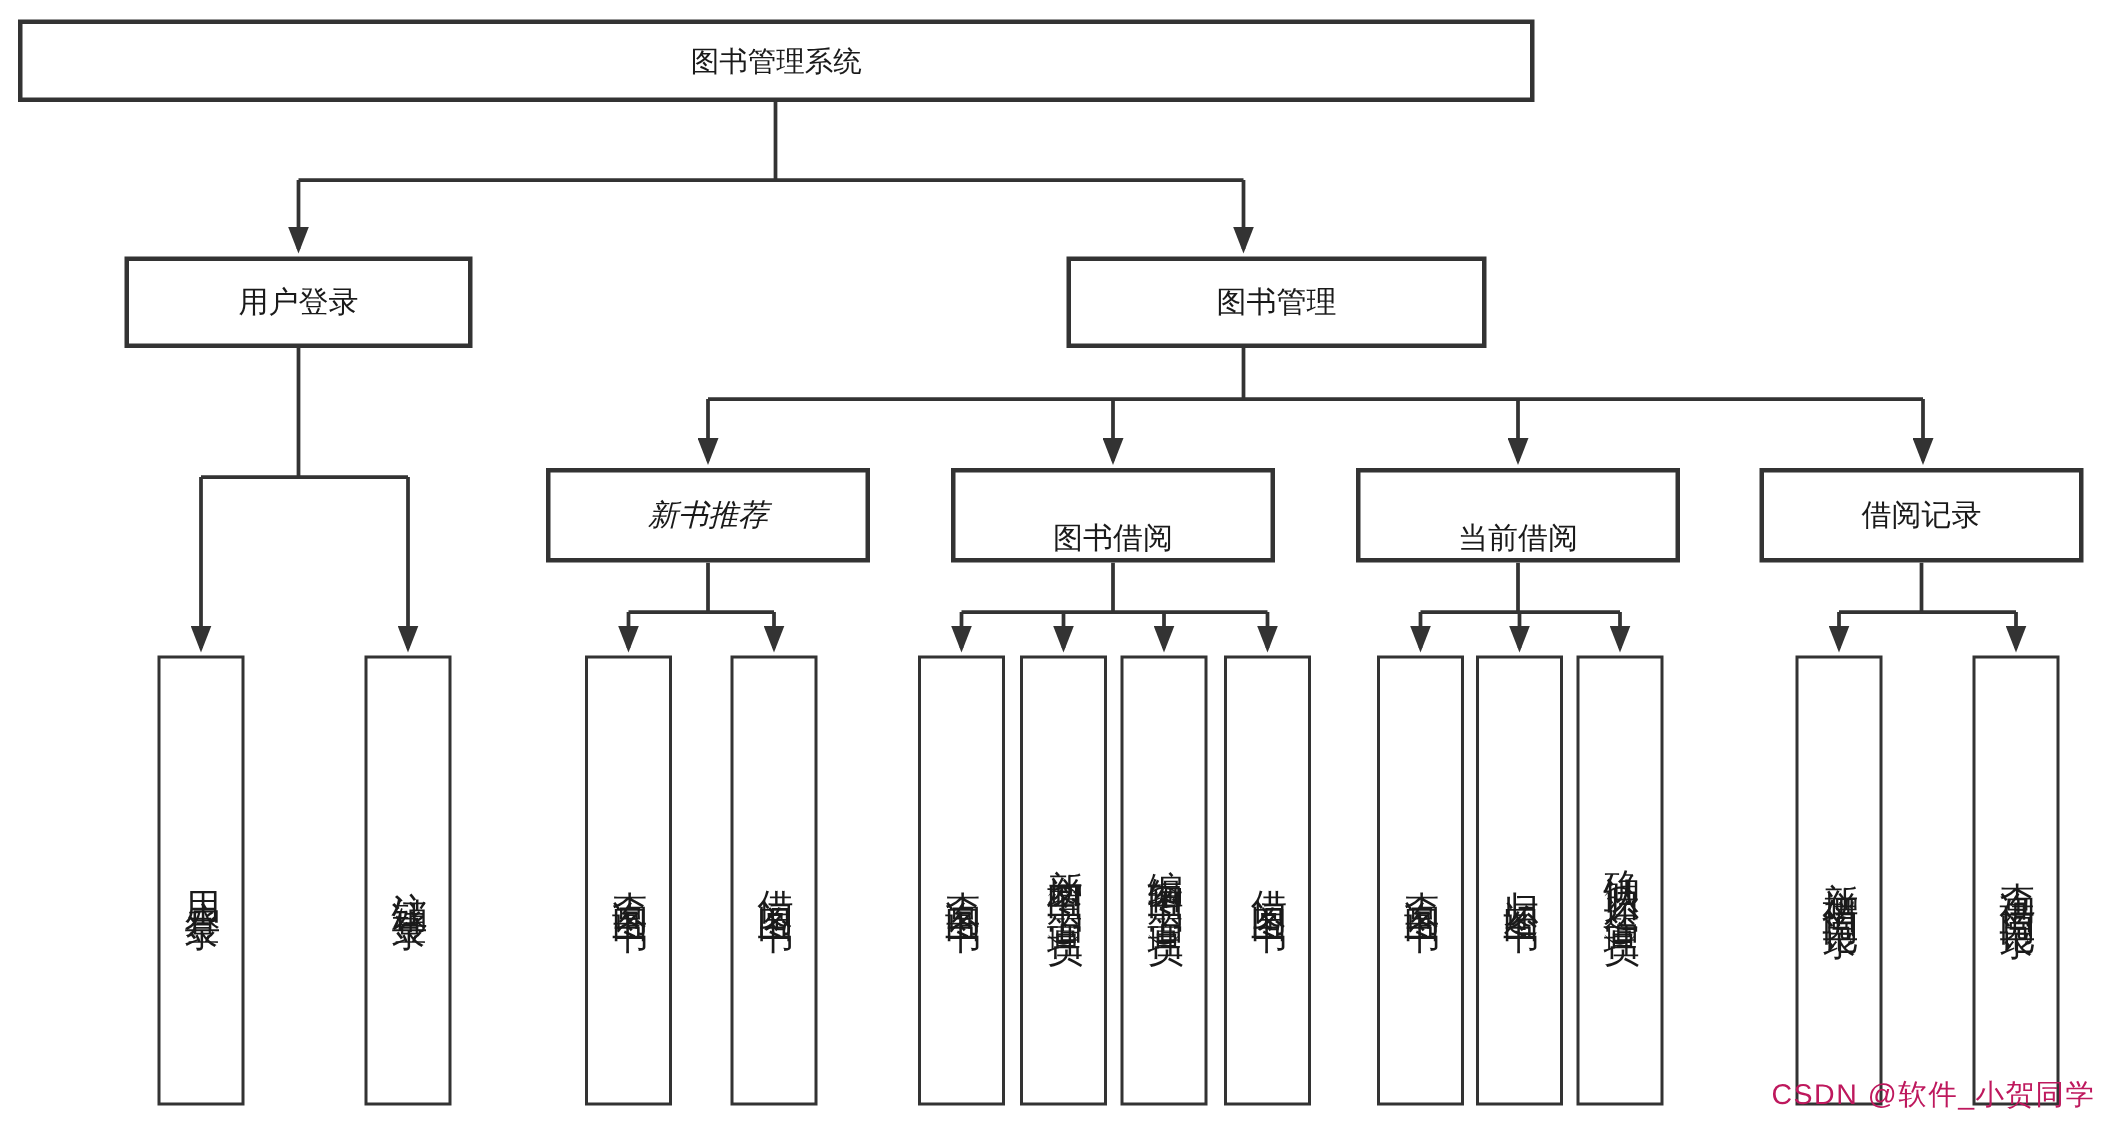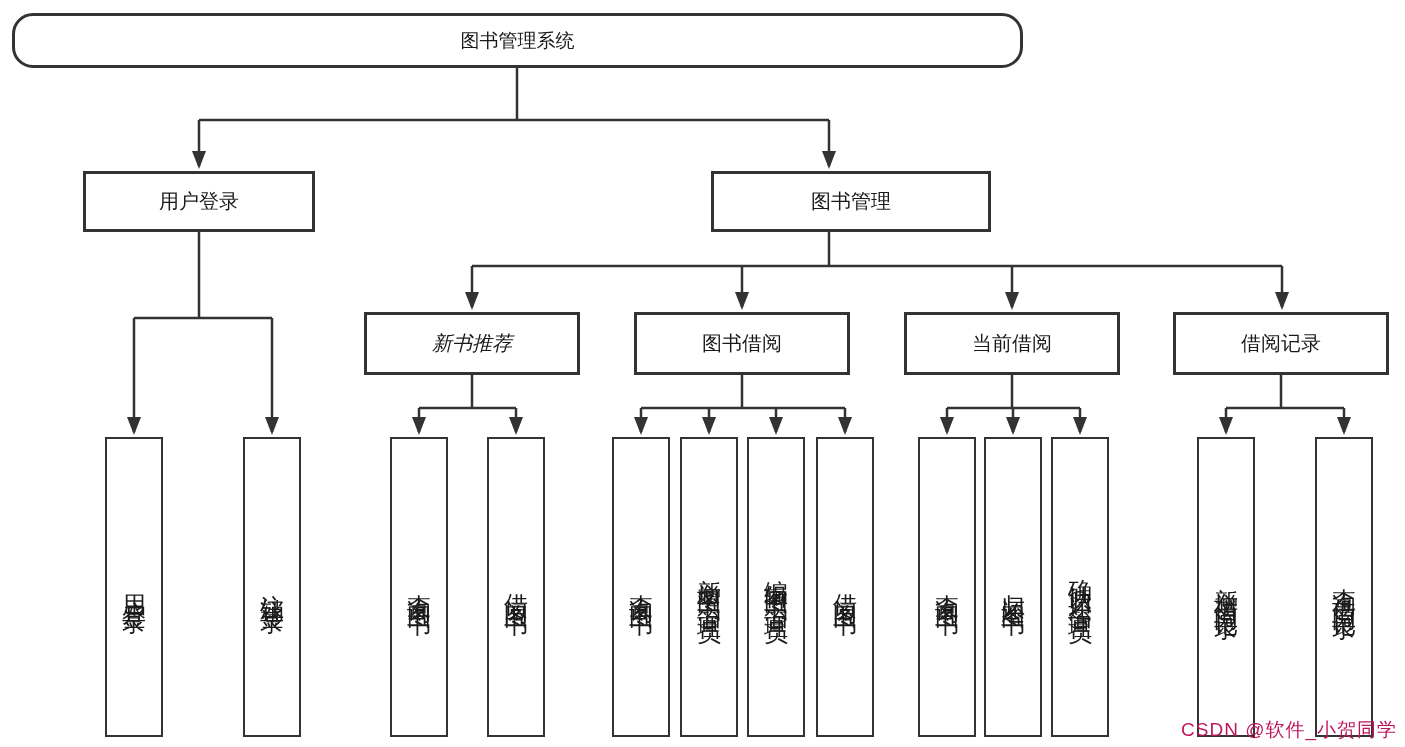--- a/index.html
+++ b/index.html
@@ -22,21 +22,21 @@
     position: absolute;
     box-sizing: border-box;
     background: #ffffff;
     border: 3px solid #333333;
     display: flex;
     align-items: center;
     justify-content: center;
     color: #1a1a1a;
     z-index: 2;
   }
-  .root  { font-size: 19px; border-radius: 21px; }
+  .root  { font-size: 19px; }
   .lvl   { font-size: 20px; }
   .leaf  {
     top: 437px; width: 58px; height: 300px;
     border-width: 2.5px;
     font-size: 24px;
   }
   .leaf .vtext {
     writing-mode: vertical-rl;
     text-orientation: mixed;
     line-height: 1;
@@ -115,24 +115,24 @@
   <div class="node lvl" style="left:83px; top:171px; width:232px; height:61px;">
     <span class="lbl">用户登录</span>
   </div>
   <div class="node lvl" style="left:711px; top:171px; width:280px; height:61px;">
     <span class="lbl">图书管理</span>
   </div>
 
   <div class="node lvl" style="left:364px; top:312px; width:216px; height:63px;font-style:italic;">
     <span class="lbl">新书推荐</span>
   </div>
-  <div class="node lvl" style="left:634px; top:312px; width:216px; height:63px;">
+  <div class="node lvl" style="left:634px; top:312px; width:216px; height:63px;align-items:flex-end;">
     <span class="lbl">图书借阅</span>
   </div>
-  <div class="node lvl" style="left:904px; top:312px; width:216px; height:63px;">
+  <div class="node lvl" style="left:904px; top:312px; width:216px; height:63px;align-items:flex-end;">
     <span class="lbl">当前借阅</span>
   </div>
   <div class="node lvl" style="left:1173px; top:312px; width:216px; height:63px;align-items:center;">
     <span class="lbl">借阅记录</span>
   </div>
 
   <div class="node leaf" style="left:105px;">
     <span class="vtext lbl">用户登录</span>
   </div>
   <div class="node leaf" style="left:243px;">

